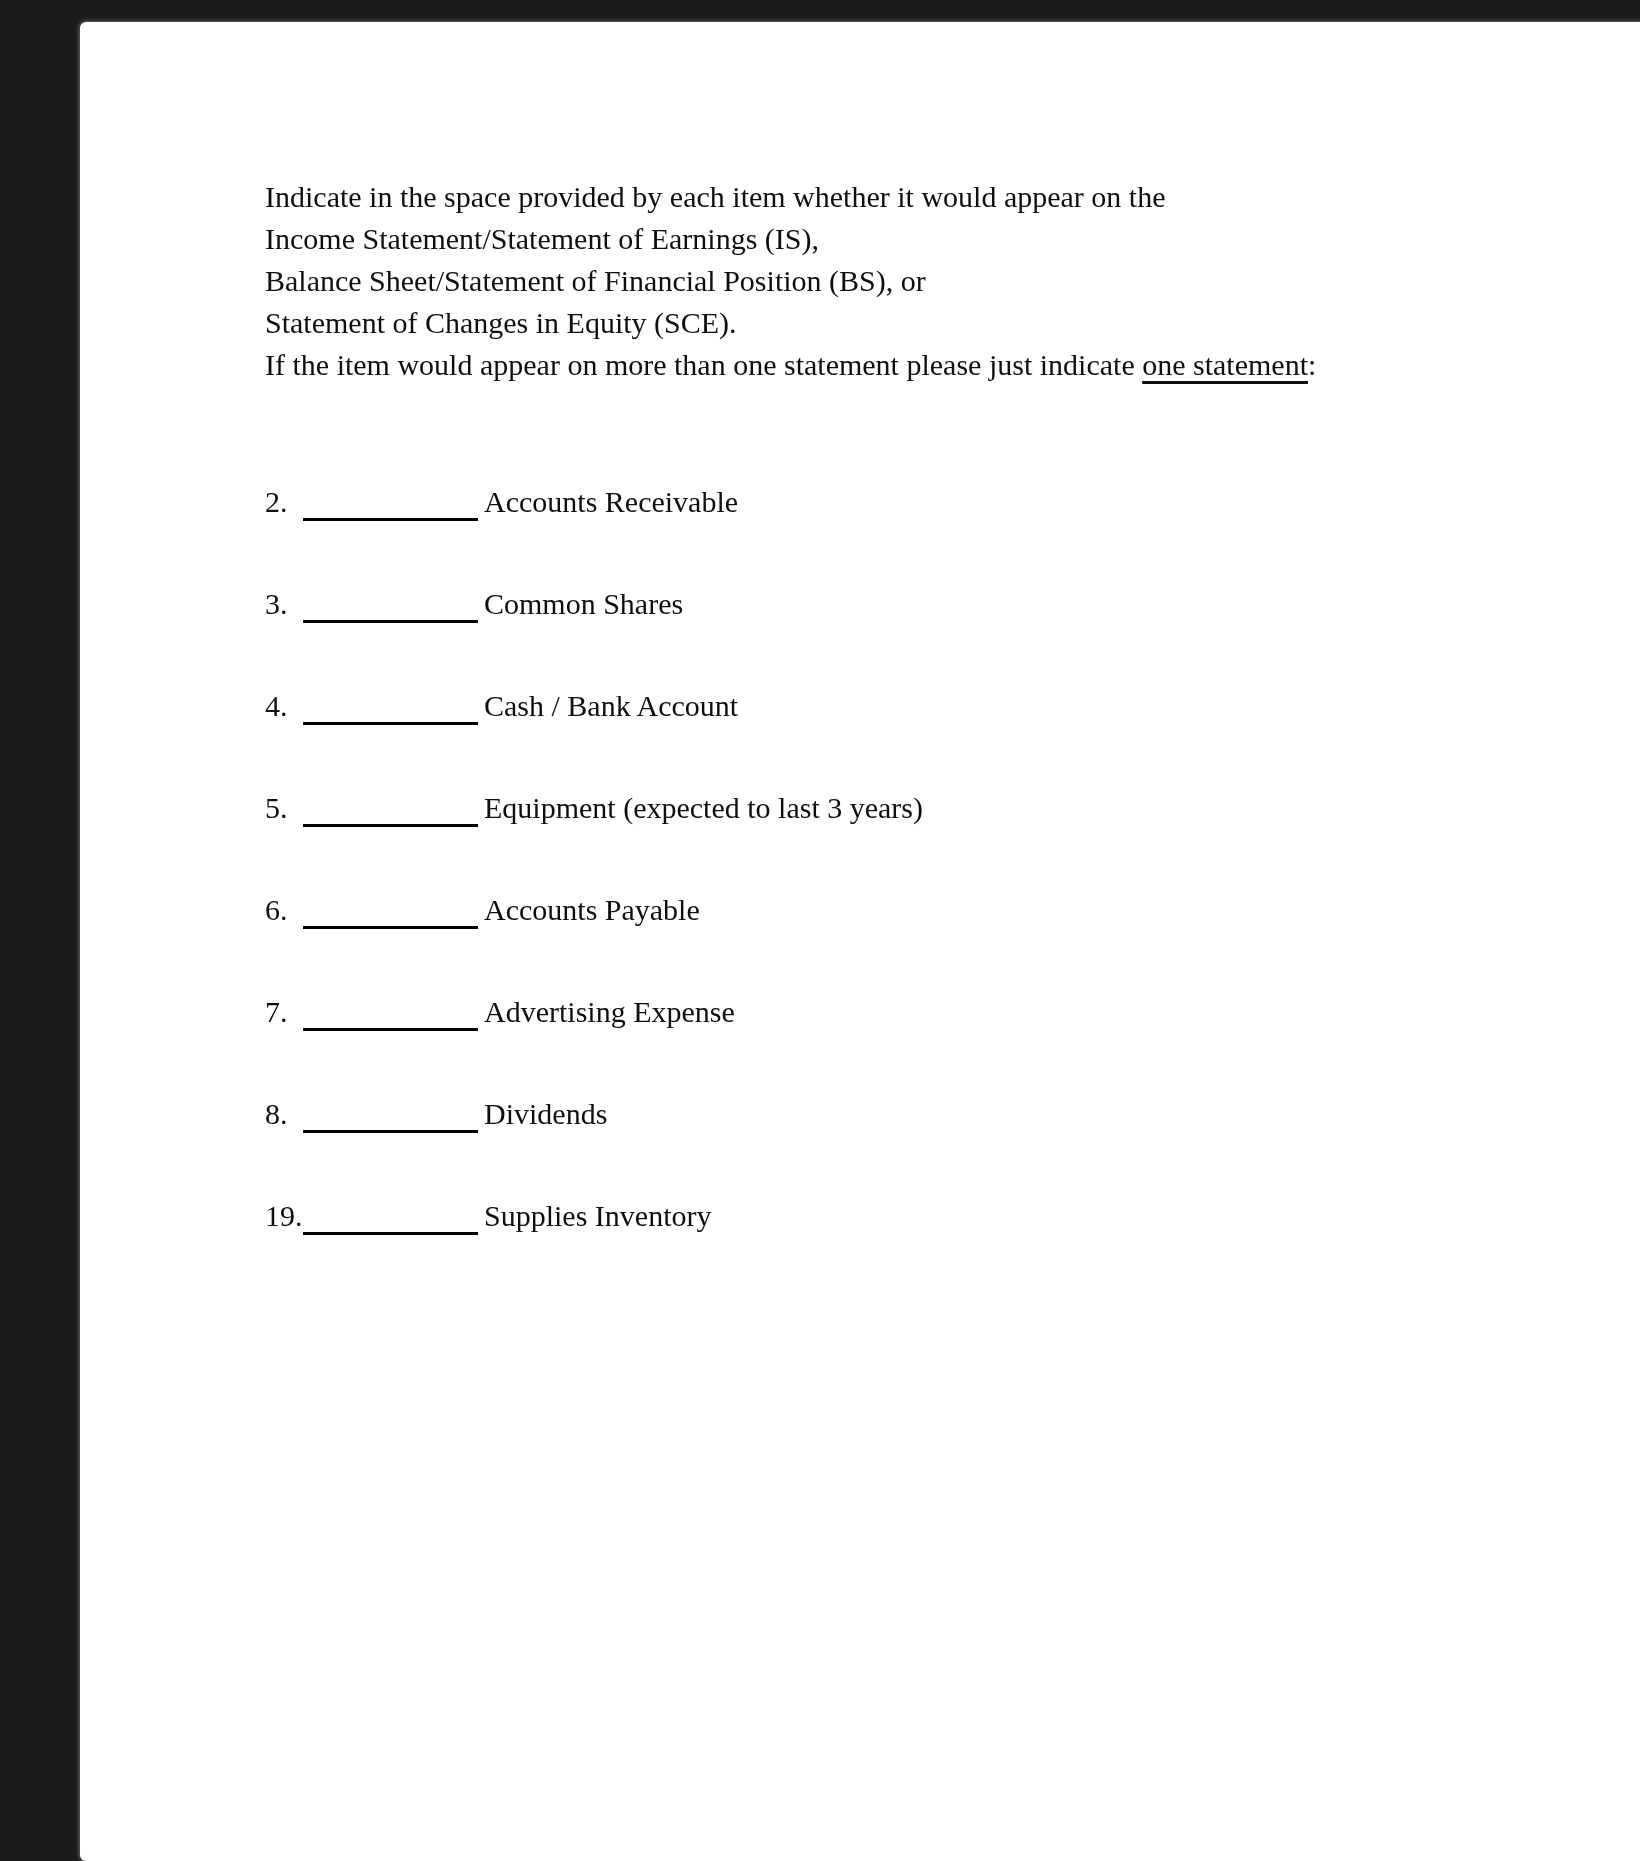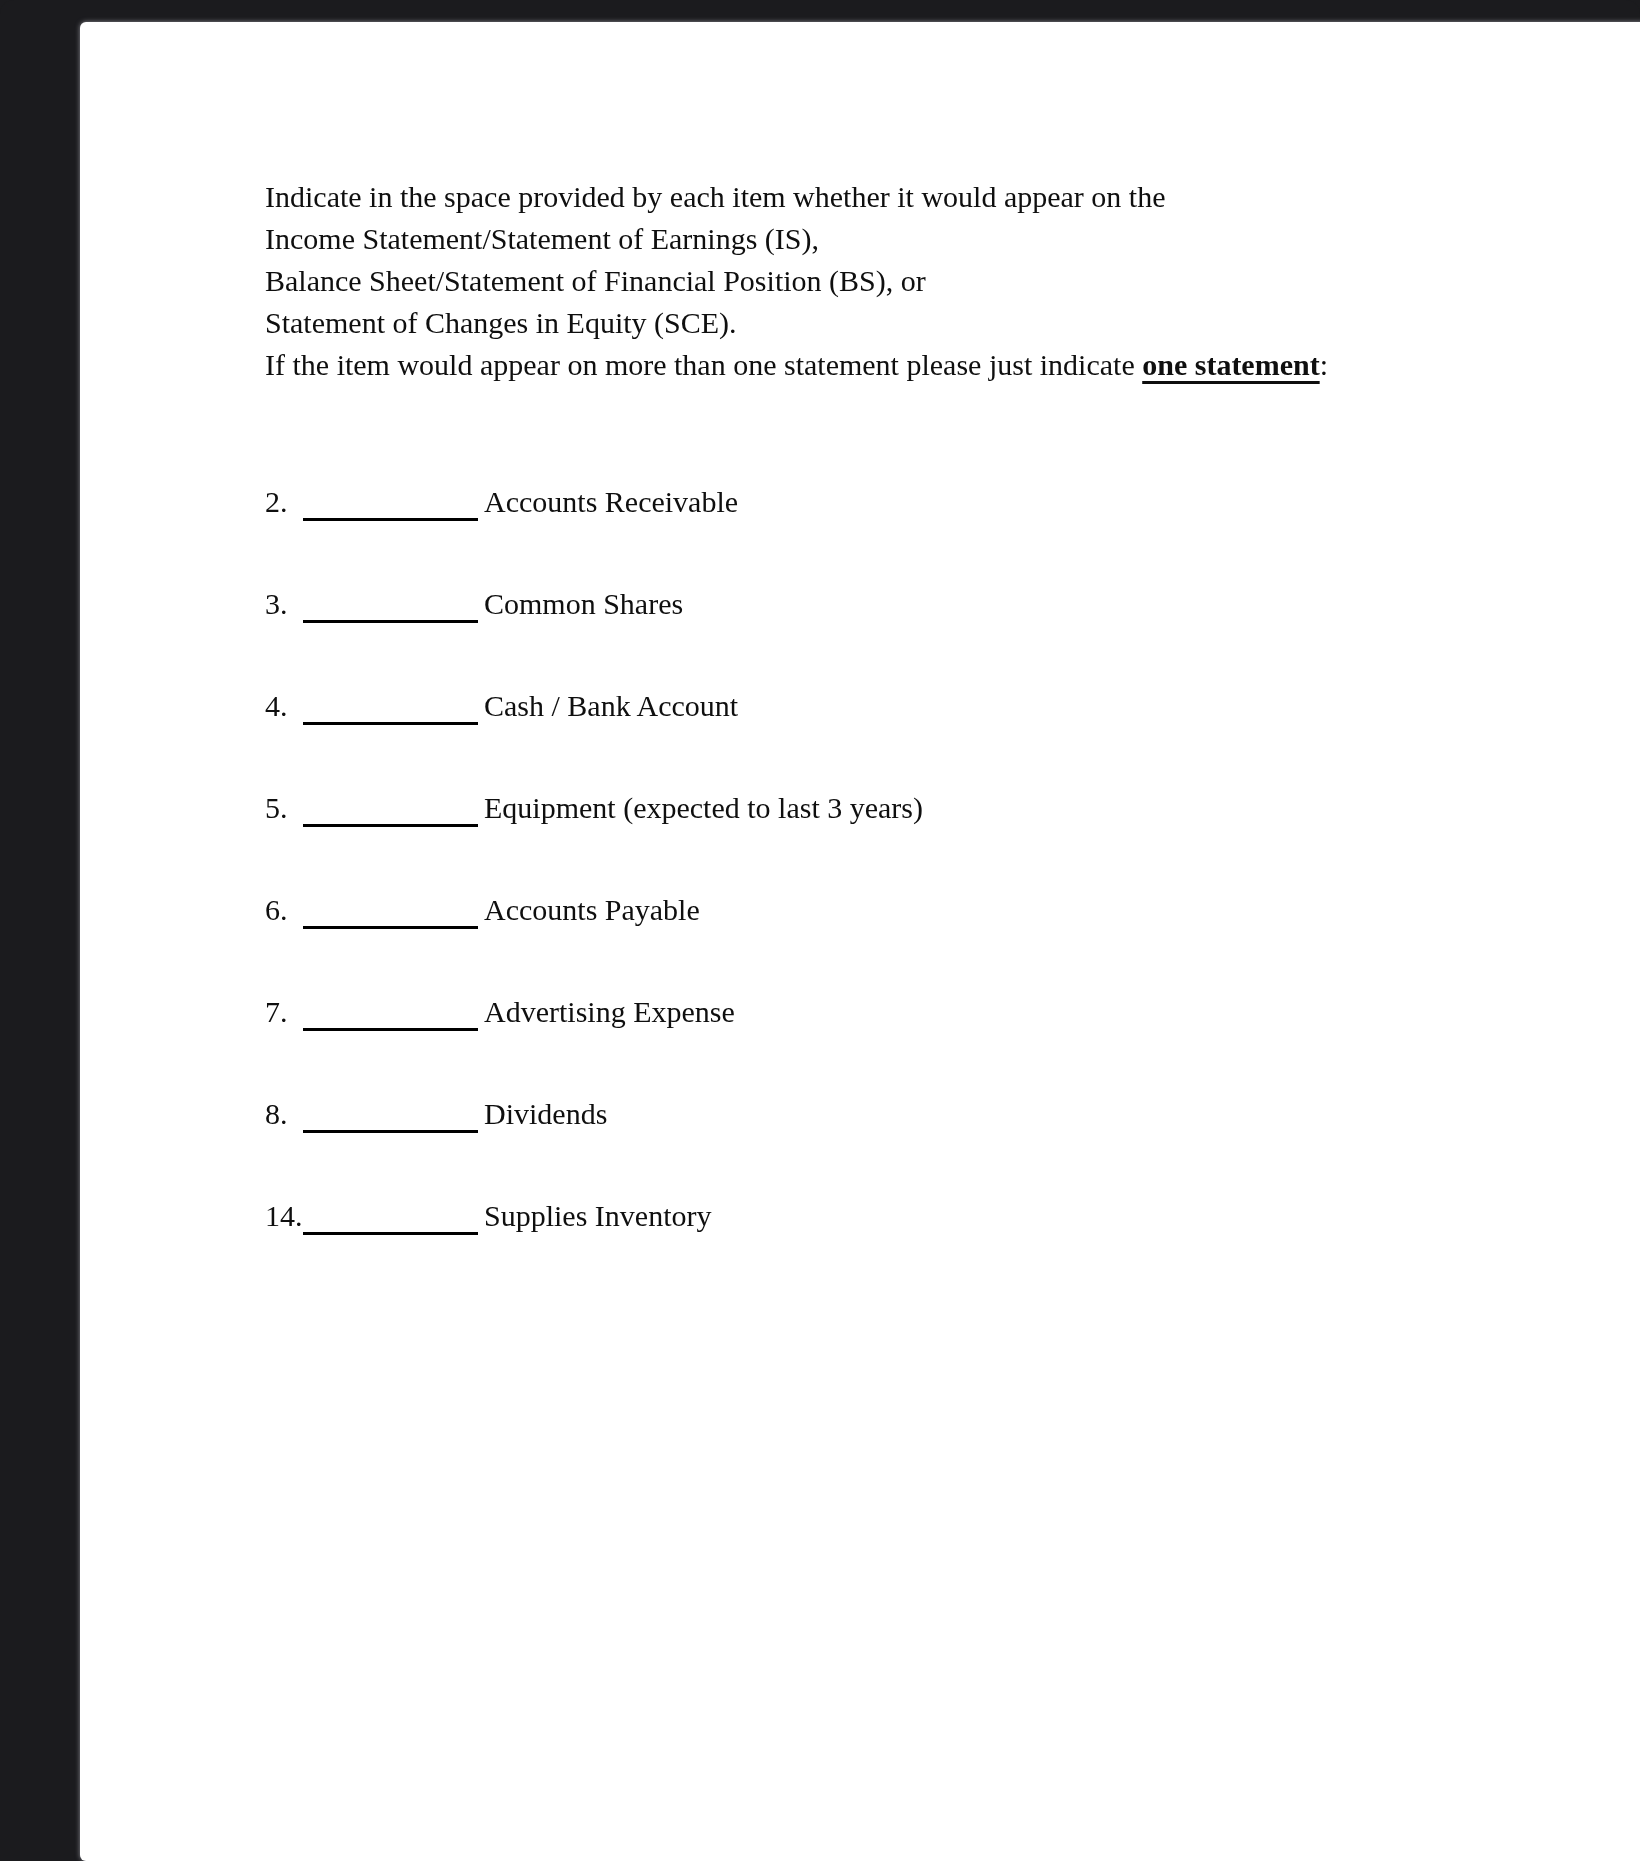--- a/index.html
+++ b/index.html
@@ -34,21 +34,21 @@
     position: absolute;
     left: 185px;
     top: 154px;
     width: 1340px;
     font-size: 30px;
     line-height: 42px;
     color: #0f0f0f;
     white-space: nowrap;
   }
   .emph {
-    font-weight: bold;
+    font-weight: normal;
     text-decoration: underline;
     text-decoration-thickness: 3px;
     text-underline-offset: 6px;
   }
   .items {
     position: absolute;
     left: 185px;
     top: 459px;
     width: 1340px;
     font-size: 30px;
@@ -107,18 +107,18 @@
       <div class="item-row">
         <span class="item-number">6.</span><span class="item-blank"></span><span class="item-label">Accounts Payable</span>
       </div>
       <div class="item-row">
         <span class="item-number">7.</span><span class="item-blank"></span><span class="item-label">Advertising Expense</span>
       </div>
       <div class="item-row">
         <span class="item-number">8.</span><span class="item-blank"></span><span class="item-label">Dividends</span>
       </div>
       <div class="item-row">
-        <span class="item-number">14.</span><span class="item-blank"></span><span class="item-label">Supplies Inventory</span>
+        <span class="item-number">19.</span><span class="item-blank"></span><span class="item-label">Supplies Inventory</span>
       </div>
     </div>
 
   </div>
 </div>
 
 </body></html>

